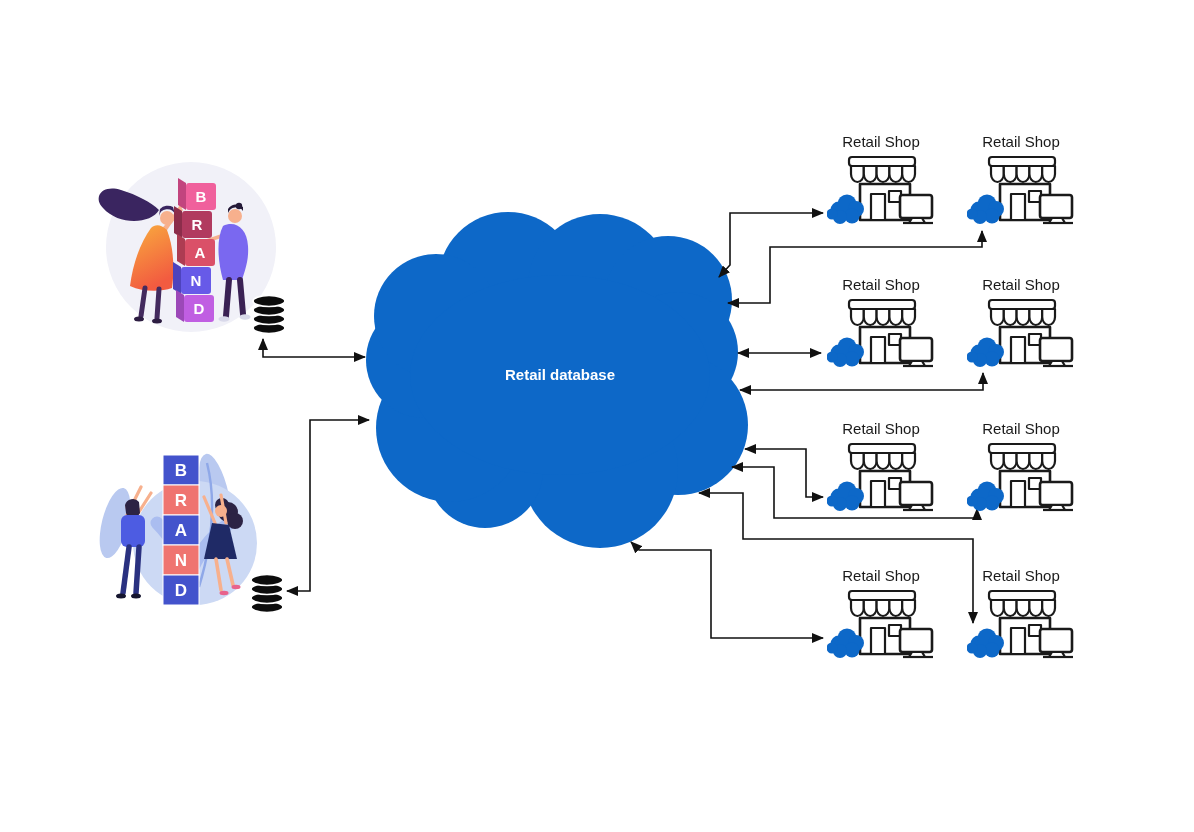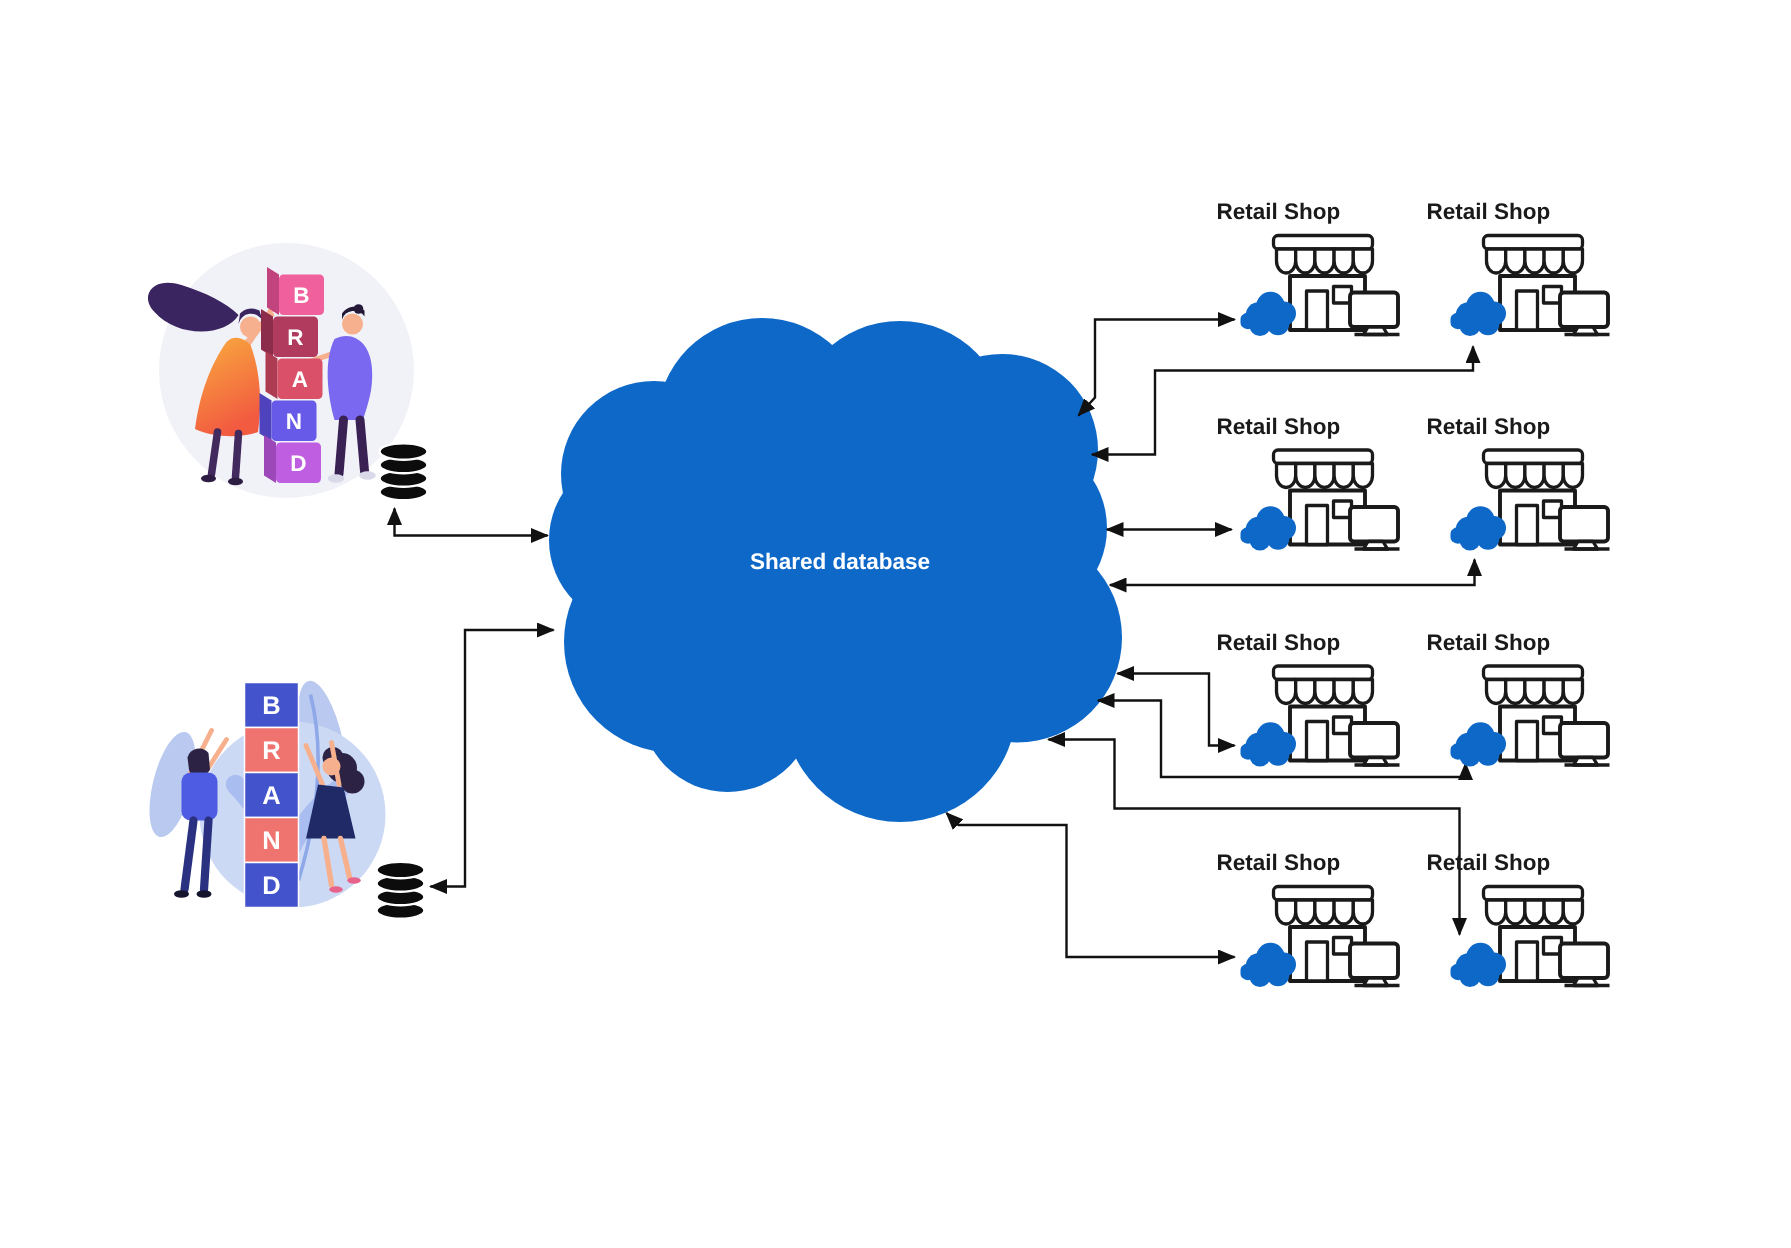--- a/index.html
+++ b/index.html
@@ -12,21 +12,21 @@
   .canvas{position:relative;width:1194px;height:832px;background:#ffffff;overflow:hidden;
           font-family:"Liberation Sans",sans-serif;}
   .abs{position:absolute;}
   svg text{font-family:"Liberation Sans",sans-serif;}
   .cloud-fill{fill:var(--cloud-blue);}
   .cloud-label{position:absolute;left:455px;top:366px;width:210px;text-align:center;
                color:var(--cloud-label);font-weight:bold;font-size:15px;}
   .connector{fill:none;stroke:var(--connector);stroke-width:1.6px;}
   .arrowhead{fill:var(--connector);}
   .shop{position:absolute;width:140px;height:96px;}
-  .shop-label{text-align:left;font-weight:bold;font-size:15px;color:var(--label-black);
+  .shop-label{text-align:center;font-weight:normal;font-size:15px;color:var(--label-black);
               line-height:18px;white-space:nowrap;}
   .shop-icon{position:absolute;left:16px;top:21px;}
   .outline{fill:#ffffff;stroke:#1a1a1a;stroke-width:2.6px;stroke-linejoin:round;}
   .outline-thin{fill:#ffffff;stroke:#1a1a1a;stroke-width:2.2px;stroke-linejoin:round;}
   .shop-cloud{fill:var(--cloud-blue);}
   .db-disc{fill:#0c0c0c;stroke:#ffffff;stroke-width:1.7px;}
   .blk-letter{fill:#ffffff;font-weight:bold;}
 </style>
 </head>
 <body>
@@ -41,21 +41,21 @@
       <circle cx="678" cy="352" r="60"></circle>
       <circle cx="678" cy="425" r="70"></circle>
       <circle cx="600" cy="470" r="78"></circle>
       <circle cx="485" cy="470" r="58"></circle>
       <circle cx="450" cy="428" r="74"></circle>
       <circle cx="424" cy="360" r="58"></circle>
       <circle cx="436" cy="316" r="62"></circle>
       <ellipse cx="560" cy="375" rx="150" ry="100"></ellipse>
     </g>
   </svg>
-  <div class="cloud-label">Shared database</div>
+  <div class="cloud-label">Retail database</div>
 
   <svg class="abs" style="left:0;top:0;" width="1194" height="832" viewBox="0 0 1194 832">
     <defs>
       <marker id="ah" viewBox="0 0 12 10" refX="11" refY="5" markerWidth="12" markerHeight="10" markerUnits="userSpaceOnUse" orient="auto-start-reverse">
         <path class="arrowhead" d="M0,0 L12,5 L0,10 z"></path>
       </marker>
     </defs>
     <path class="connector" d="M263,339 L263,357 L365,357" marker-start="url(#ah)" marker-end="url(#ah)"></path>
     <path class="connector" d="M287,591 L310,591 L310,420 L369,420" marker-start="url(#ah)" marker-end="url(#ah)"></path>
     <path class="connector" d="M719,277 L730,265 L730,213 L823,213" marker-start="url(#ah)" marker-end="url(#ah)"></path>

